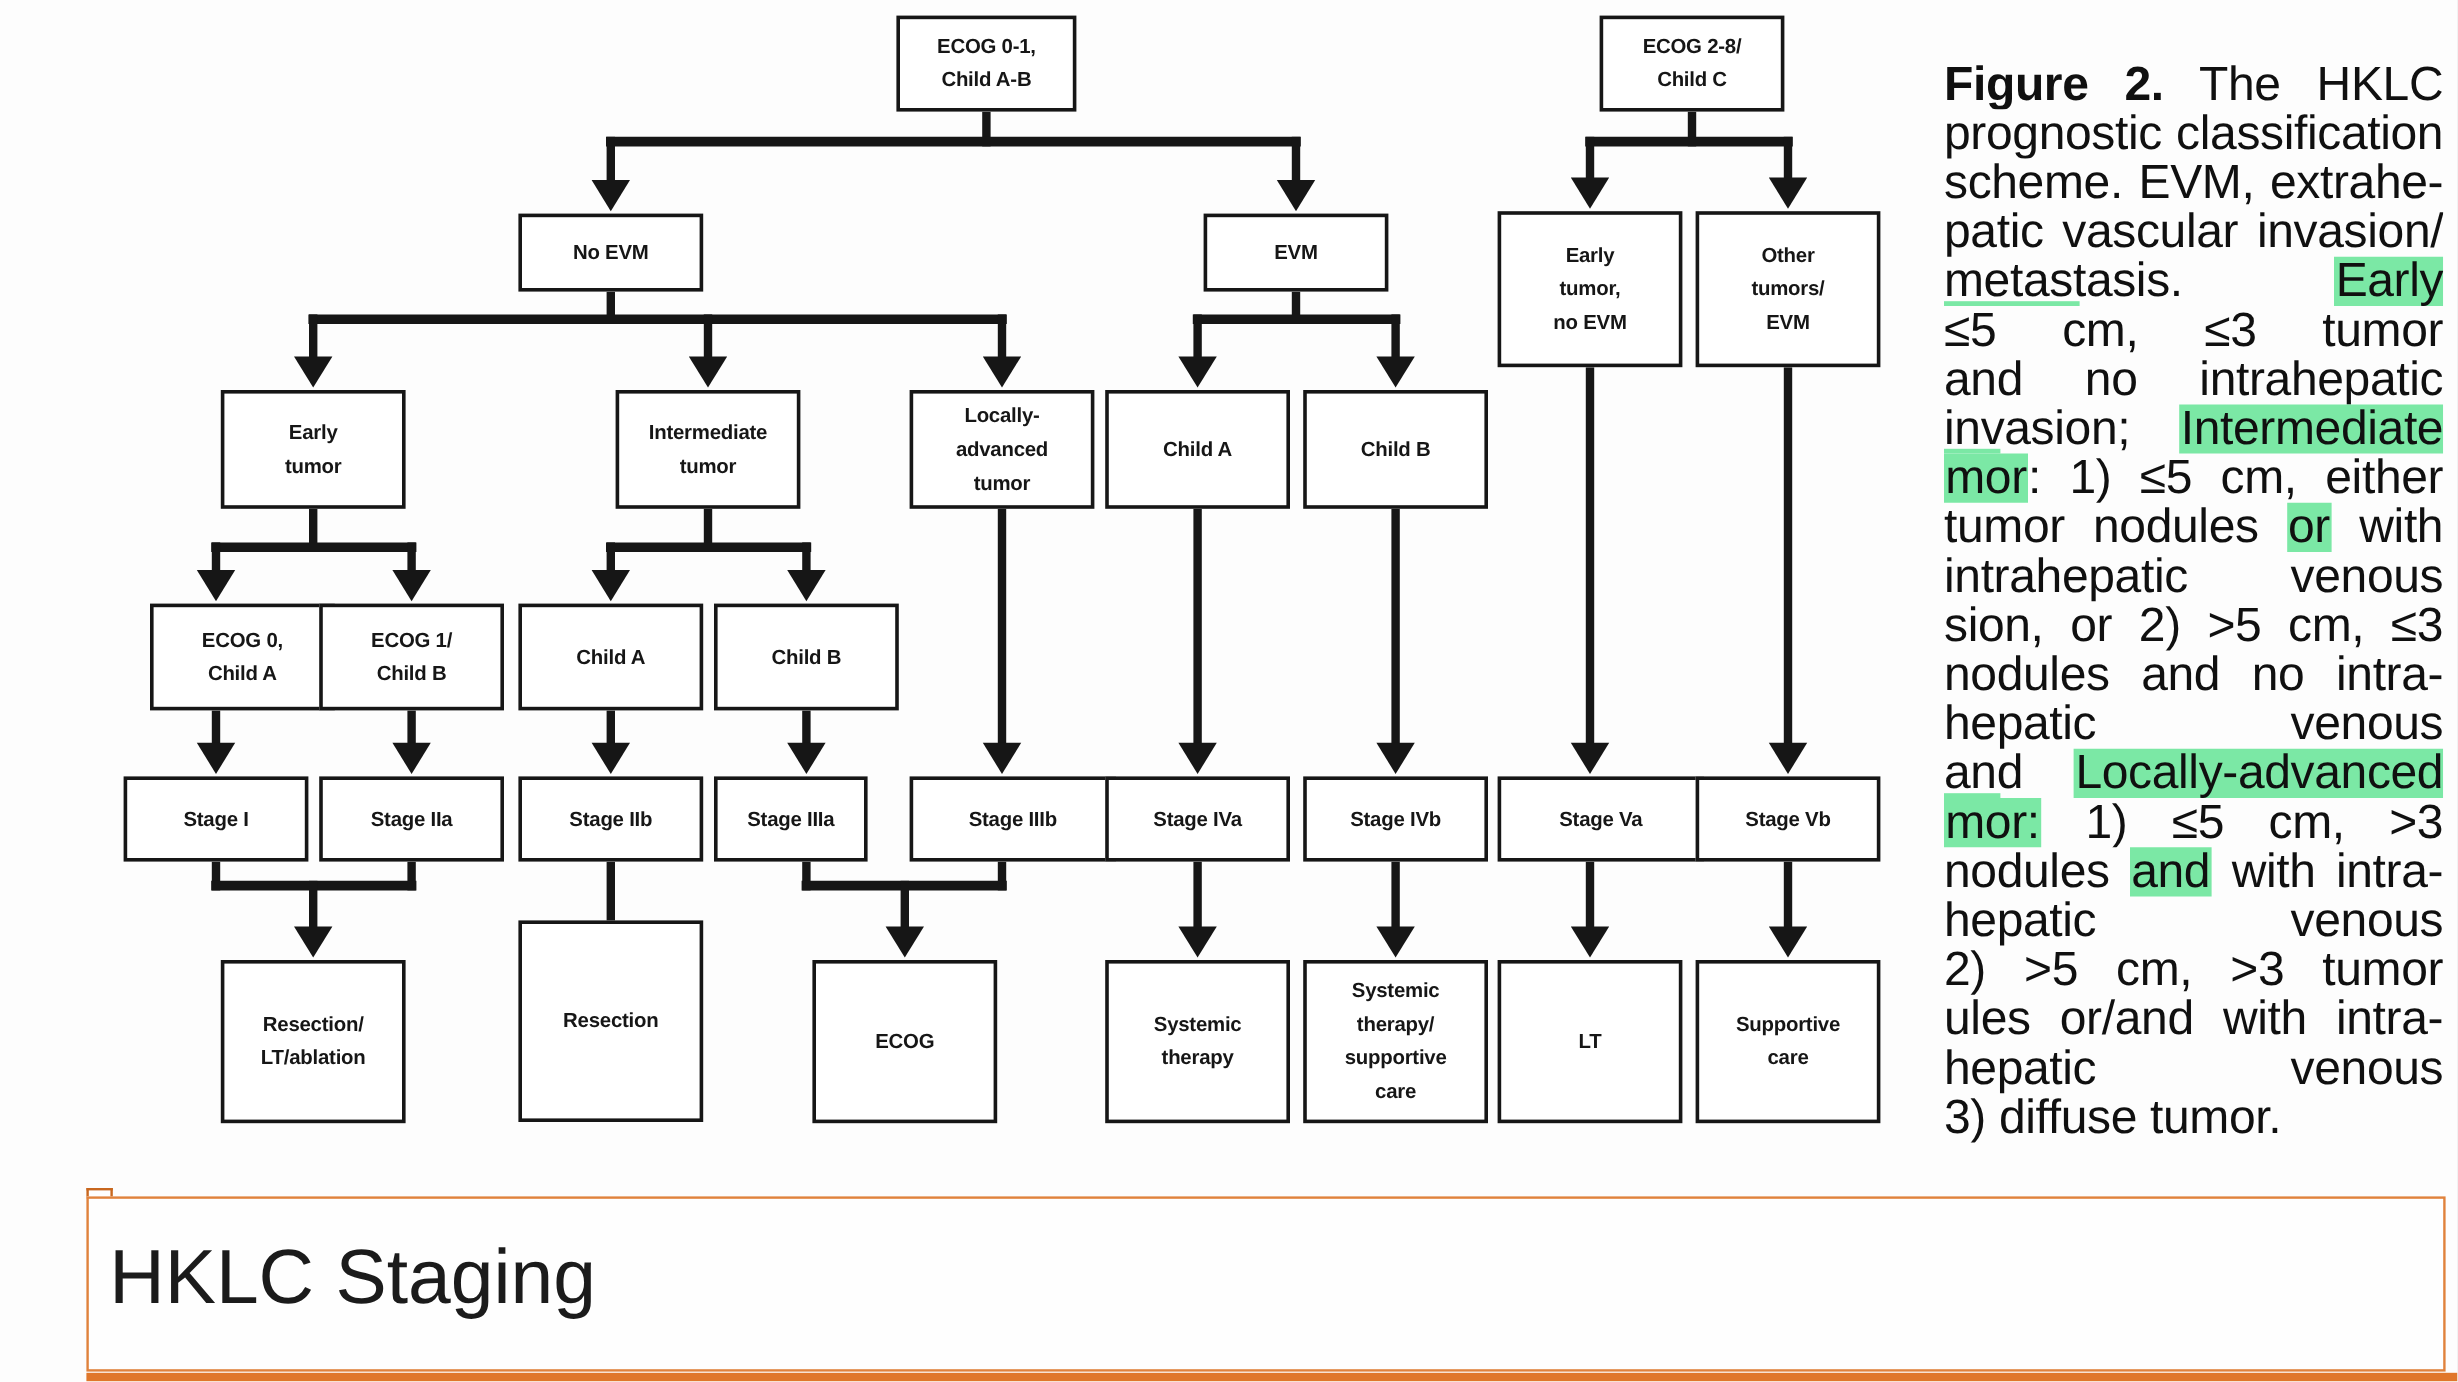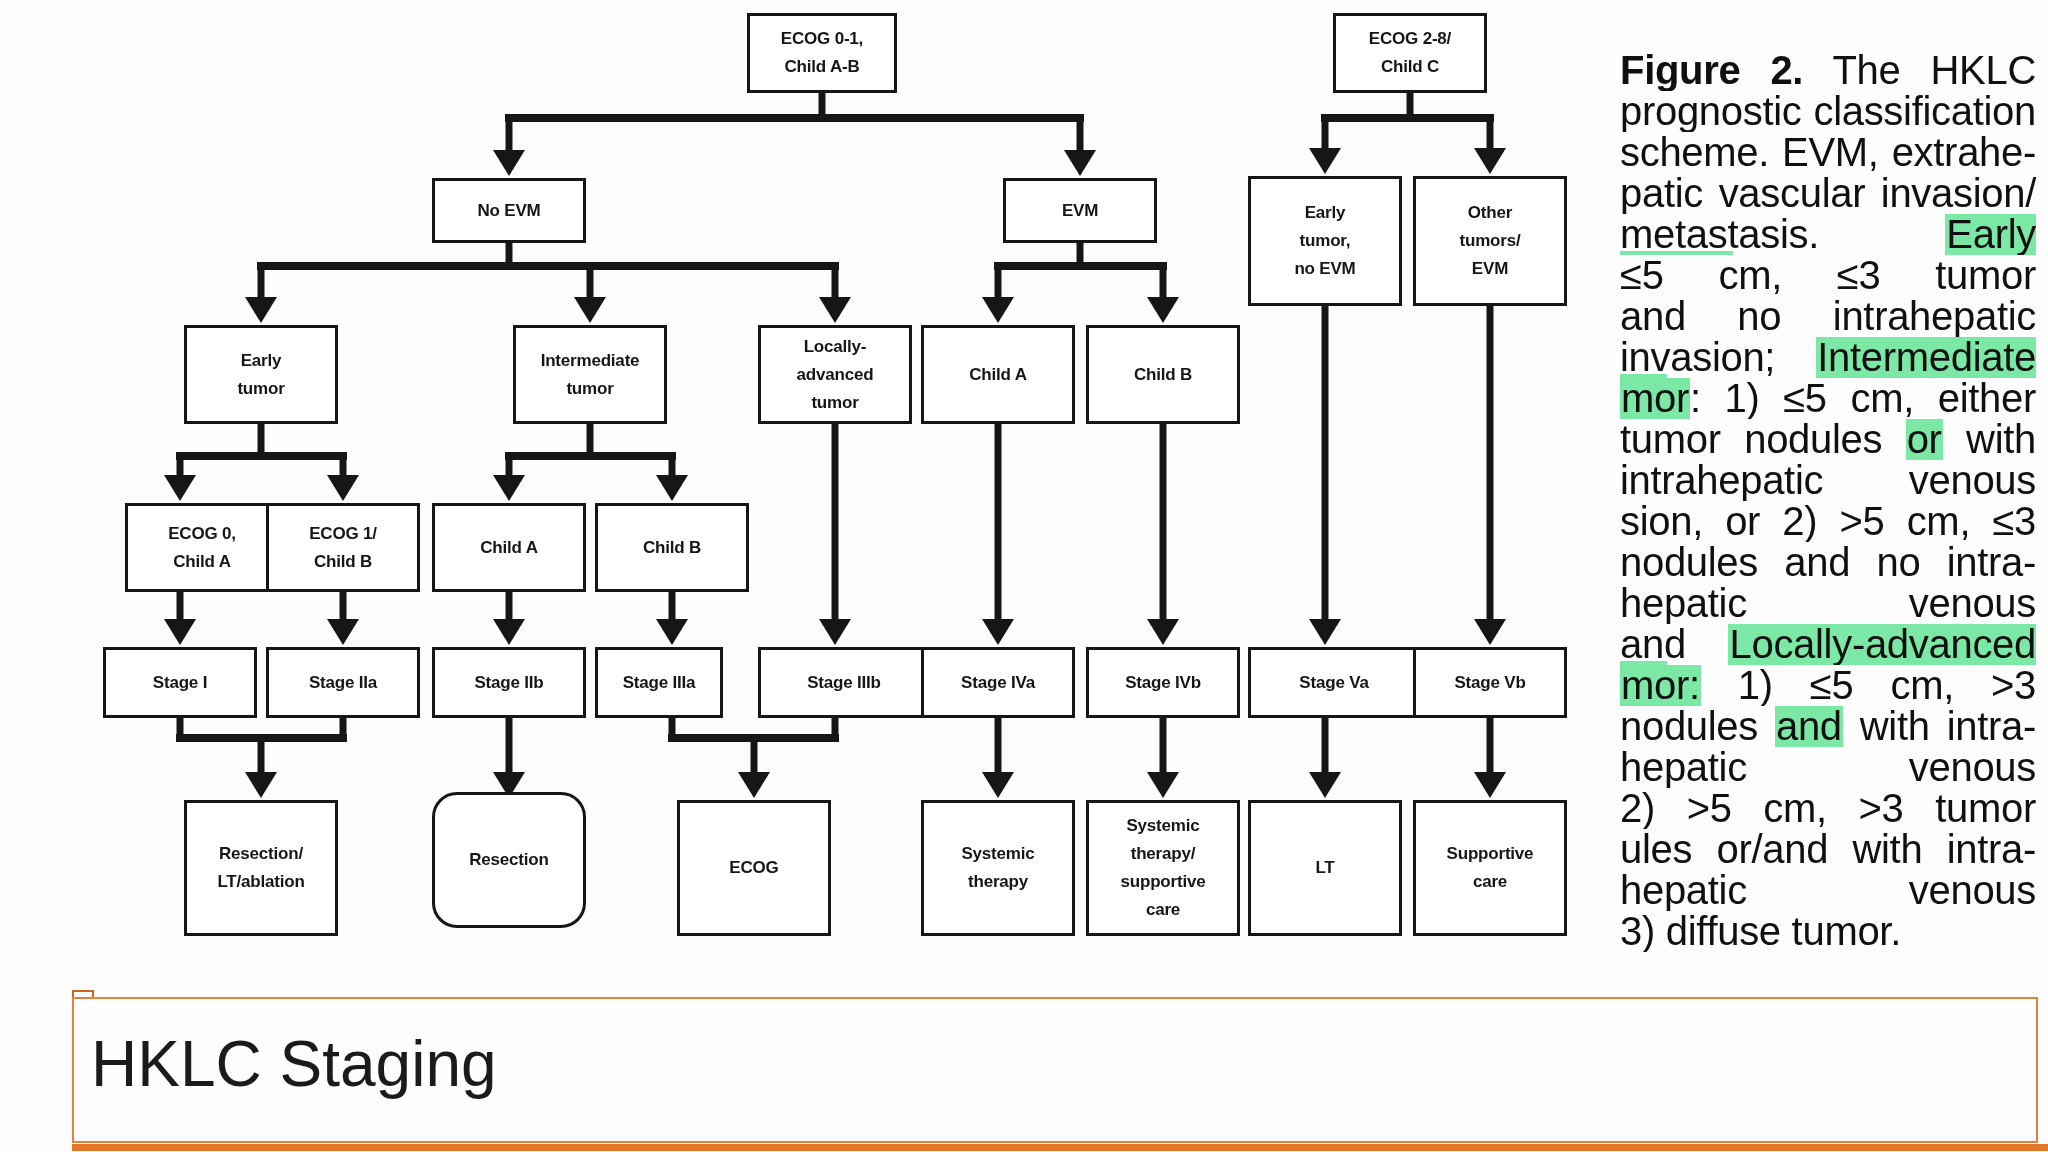--- a/index.html
+++ b/index.html
@@ -165,21 +165,21 @@
       <div class="node" style="left: 266px; top: 647px; width: 154px; height: 71px;">Stage IIa</div>
       <div class="node" style="left: 432px; top: 647px; width: 154px; height: 71px;">Stage IIb</div>
       <div class="node" style="left: 595px; top: 647px; width: 128px; height: 71px;">Stage IIIa</div>
       <div class="node" style="left: 758px; top: 647px; width: 172px; height: 71px;">Stage IIIb</div>
       <div class="node" style="left: 921px; top: 647px; width: 154px; height: 71px;">Stage IVa</div>
       <div class="node" style="left: 1086px; top: 647px; width: 154px; height: 71px;">Stage IVb</div>
       <div class="node" style="left: 1248px; top: 647px; width: 172px; height: 71px;">Stage Va</div>
       <div class="node" style="left: 1413px; top: 647px; width: 154px; height: 71px;">Stage Vb</div>
       <div class="node" style="left: 184px; top: 800px; width: 154px; height: 136px;">Resection/
 LT/ablation</div>
-      <div class="node" style="left: 432px; top: 792px; width: 154px; height: 136px; border-radius: 25px;">Resection</div>
+      <div class="node" style="left: 432px; top: 767px; width: 154px; height: 168px;">Resection</div>
       <div class="node" style="left: 677px; top: 800px; width: 154px; height: 136px;">ECOG</div>
       <div class="node" style="left: 921px; top: 800px; width: 154px; height: 136px;">Systemic
 therapy</div>
       <div class="node" style="left: 1086px; top: 800px; width: 154px; height: 136px;">Systemic
 therapy/
 supportive
 care</div>
       <div class="node" style="left: 1248px; top: 800px; width: 154px; height: 136px;">LT</div>
       <div class="node" style="left: 1413px; top: 800px; width: 154px; height: 136px;">Supportive
 care</div>

